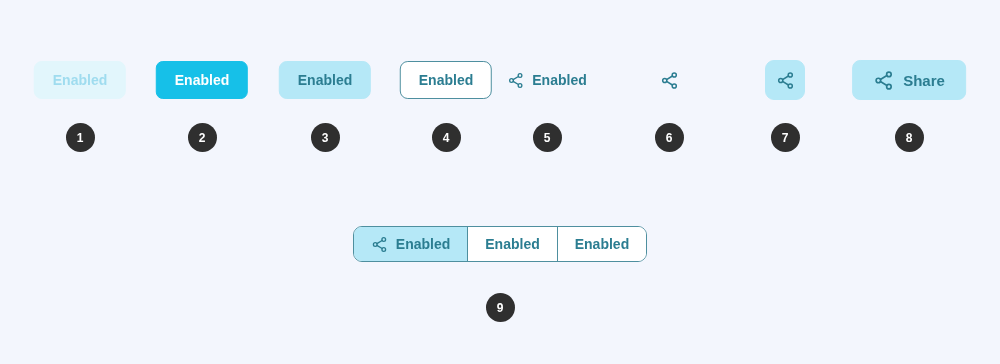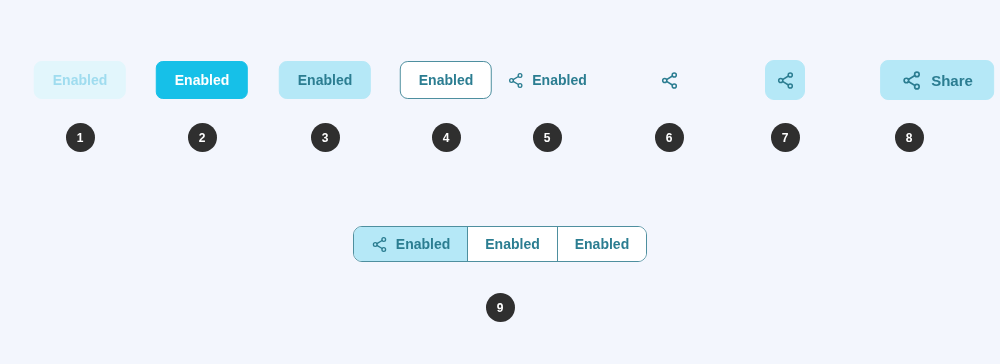--- a/index.html
+++ b/index.html
@@ -286,21 +286,21 @@
           <circle cx="18" cy="5" r="2.6"></circle>
           <circle cx="6" cy="12" r="2.6"></circle>
           <circle cx="18" cy="19" r="2.6"></circle>
           <line x1="8.3" y1="10.8" x2="15.7" y2="6.3"></line>
           <line x1="8.3" y1="13.2" x2="15.7" y2="17.7"></line>
         </svg>
       </span>
     </button>
   </div>
 
-  <div class="variant-cell" style="left:937px;transform:translateX(-50%);">
+  <div class="variant-cell" style="left:909px;transform:translateX(-50%);">
     <button class="btn btn-tonal-icon">
       <span class="share-ico share-ico-xl">
         <svg viewBox="0 0 24 24" fill="none" stroke="currentColor" stroke-width="1.9" stroke-linecap="round" stroke-linejoin="round">
           <circle cx="18" cy="5" r="2.6"></circle>
           <circle cx="6" cy="12" r="2.6"></circle>
           <circle cx="18" cy="19" r="2.6"></circle>
           <line x1="8.3" y1="10.8" x2="15.7" y2="6.3"></line>
           <line x1="8.3" y1="13.2" x2="15.7" y2="17.7"></line>
         </svg>
       </span>

